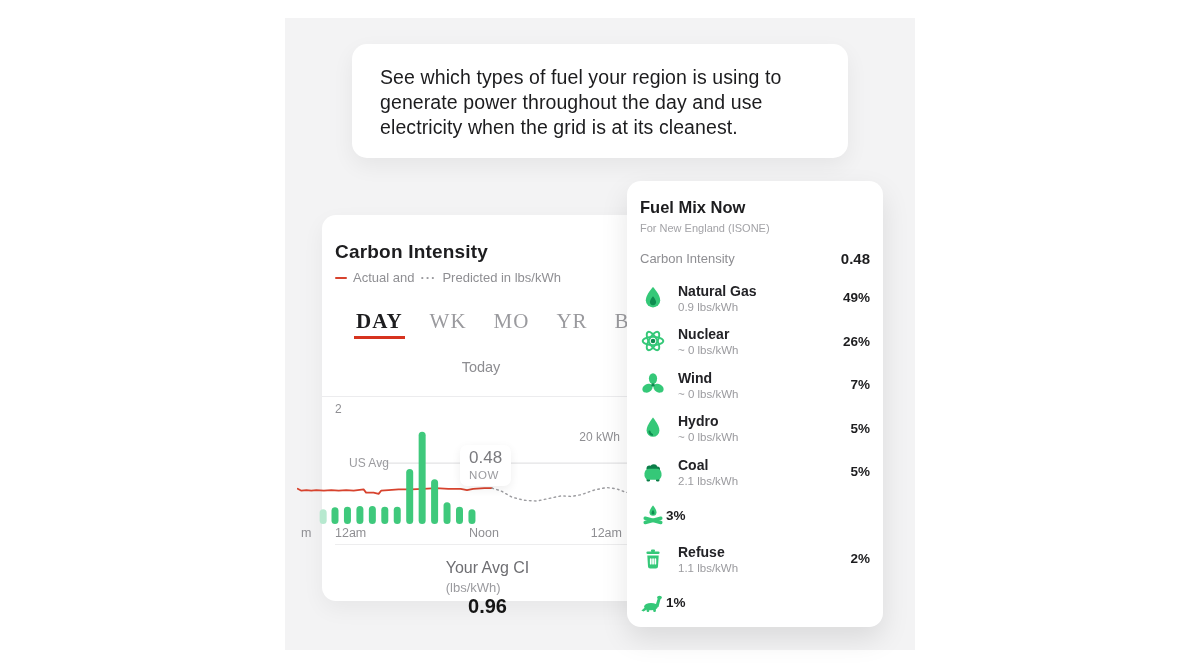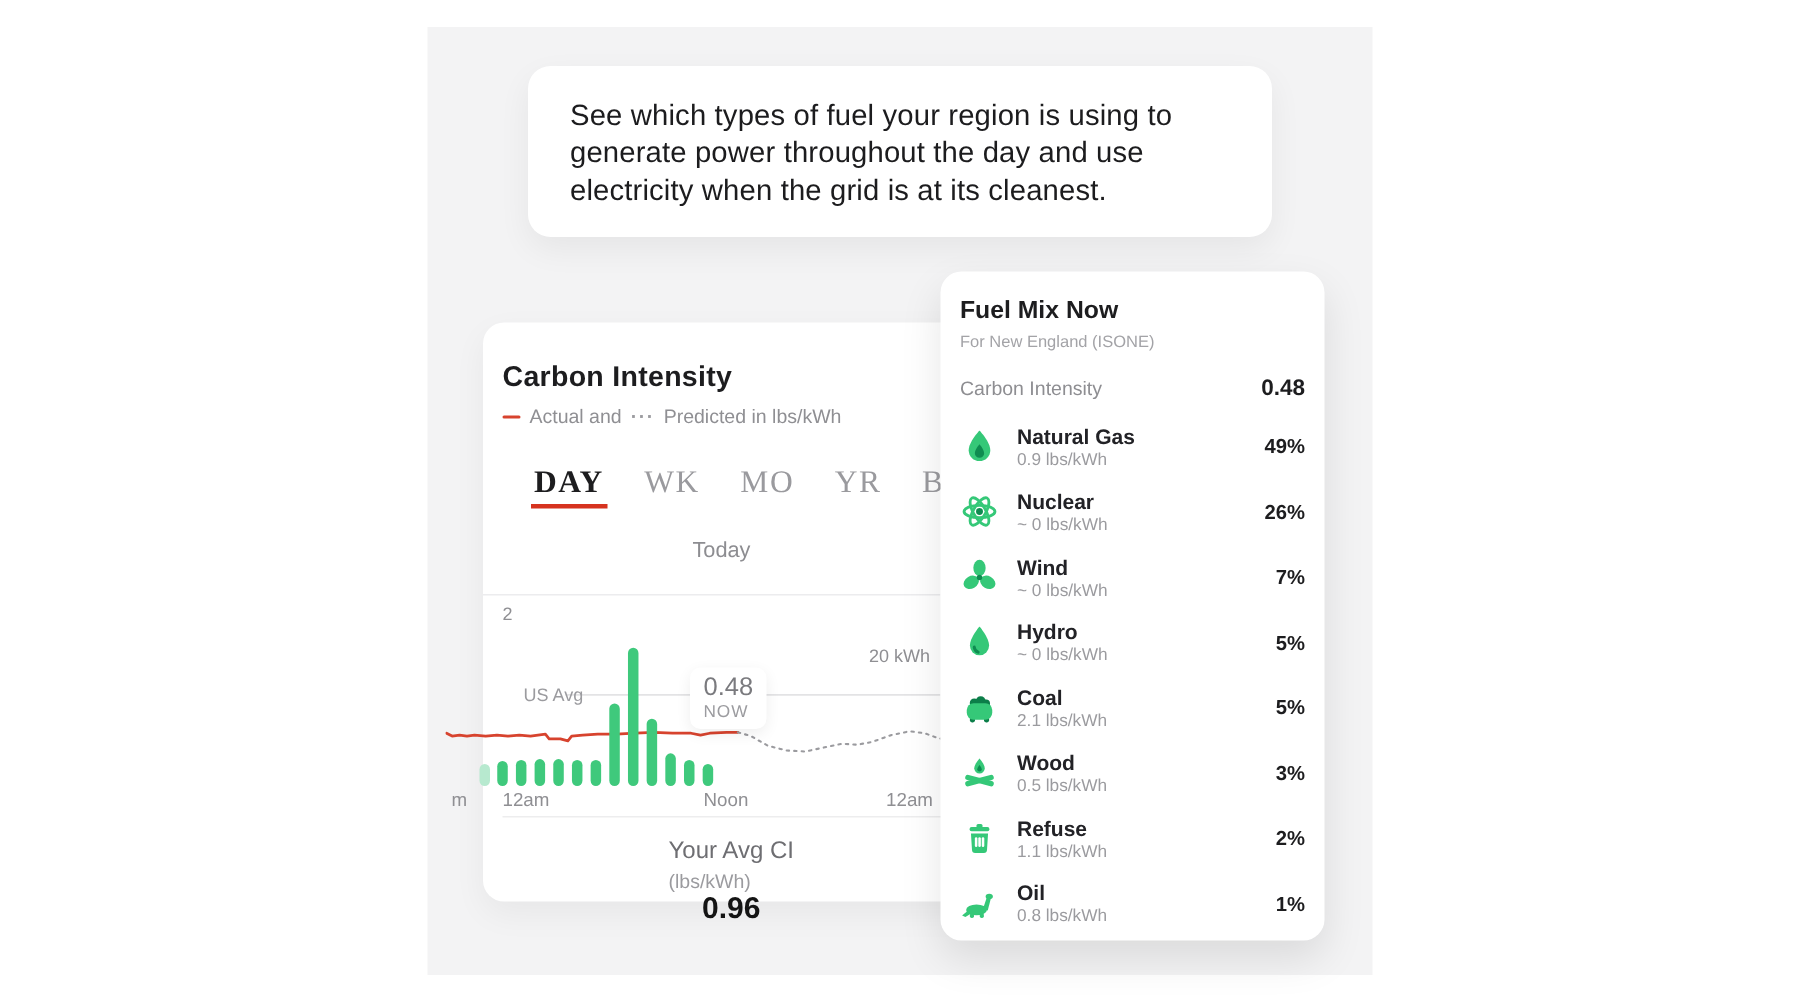--- a/index.html
+++ b/index.html
@@ -218,24 +218,20 @@
           </div>
           <div class="fuel-pct">5%</div>
         </div>
         <div class="fuel-row">
           <span class="fuel-icon"><svg width="26" height="26" viewBox="0 0 26 26">
               <path d="M13 3.6c0 0-3.5 3.9-3.5 6.6a3.5 3.5 0 0 0 7 0C16.5 7.5 13 3.6 13 3.6Z" fill="#35c878"></path>
               <path d="M13 8c0 0-1.5 1.7-1.5 2.9a1.5 1.5 0 0 0 3 0C14.5 9.7 13 8 13 8Z" fill="#0e8c50"></path>
               <rect x="3.2" y="16.6" width="19.6" height="3.6" rx="1.8" fill="#35c878" transform="rotate(15 13 18.4)"></rect>
               <rect x="3.2" y="16.6" width="19.6" height="3.6" rx="1.8" fill="#35c878" transform="rotate(-15 13 18.4)"></rect>
             </svg></span>
-          <div class="fuel-text">
-            <div class="fuel-name">Wood</div>
-            <div class="fuel-sub">0.5 lbs/kWh</div>
-          </div>
           <div class="fuel-pct">3%</div>
         </div>
         <div class="fuel-row">
           <span class="fuel-icon"><svg width="26" height="26" viewBox="0 0 26 26">
               <rect x="11" y="3.4" width="4" height="2.6" rx="1" fill="#35c878"></rect>
               <rect x="6.4" y="5.4" width="13.2" height="2.7" rx="1.3" fill="#35c878"></rect>
               <path d="M7.3 9.6h11.4l-.7 11a2.1 2.1 0 0 1-2.1 2h-5.8a2.1 2.1 0 0 1-2.1-2Z" fill="#35c878"></path>
               <rect x="9.9" y="12.2" width="1.7" height="6.4" rx="0.85" fill="#ffffff"></rect>
               <rect x="12.2" y="12.2" width="1.7" height="6.4" rx="0.85" fill="#ffffff"></rect>
               <rect x="14.5" y="12.2" width="1.7" height="6.4" rx="0.85" fill="#ffffff"></rect>
@@ -250,21 +246,17 @@
           <span class="fuel-icon"><svg width="26" height="26" viewBox="0 0 26 26">
               <g fill="#35c878">
                 <ellipse cx="11" cy="17.6" rx="6.9" ry="3.6"></ellipse>
                 <path d="M15.2 17.4 18 8.8l2.6 1-2.1 8.2Z"></path>
                 <ellipse cx="19.5" cy="8.6" rx="2.4" ry="1.8"></ellipse>
                 <path d="M5.2 18.2 1.4 21.4l2.2 1 3.6-2.2Z"></path>
                 <rect x="6.6" y="19.6" width="2.7" height="3.4" rx="1.2"></rect>
                 <rect x="13.2" y="19.6" width="2.7" height="3.4" rx="1.2"></rect>
               </g>
             </svg></span>
-          <div class="fuel-text">
-            <div class="fuel-name">Oil</div>
-            <div class="fuel-sub">0.8 lbs/kWh</div>
-          </div>
           <div class="fuel-pct">1%</div>
         </div>
       </div>
   </div>
 </div>
 
 </body></html>

